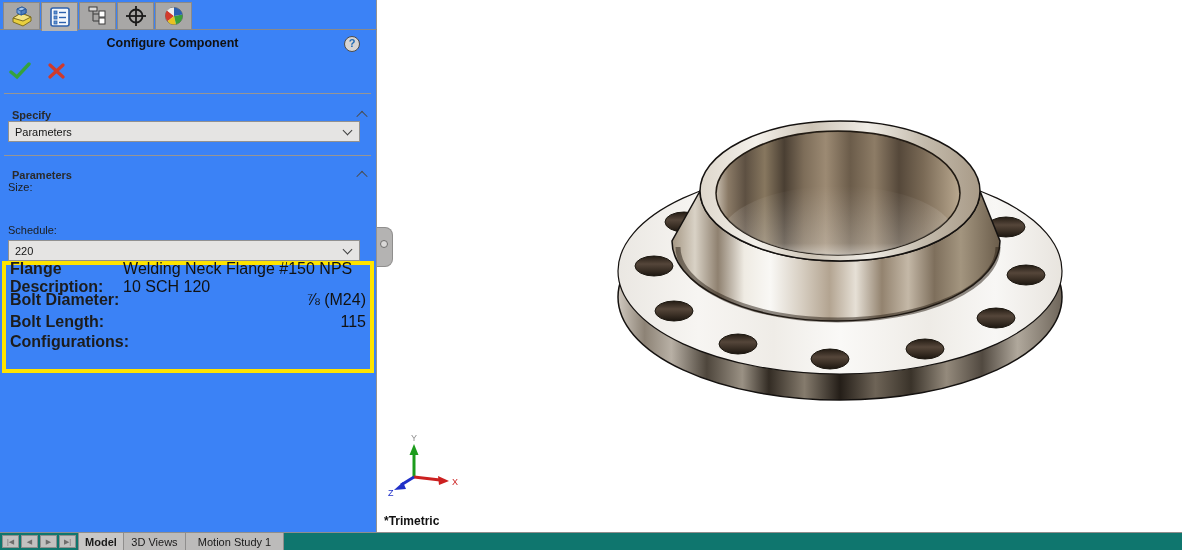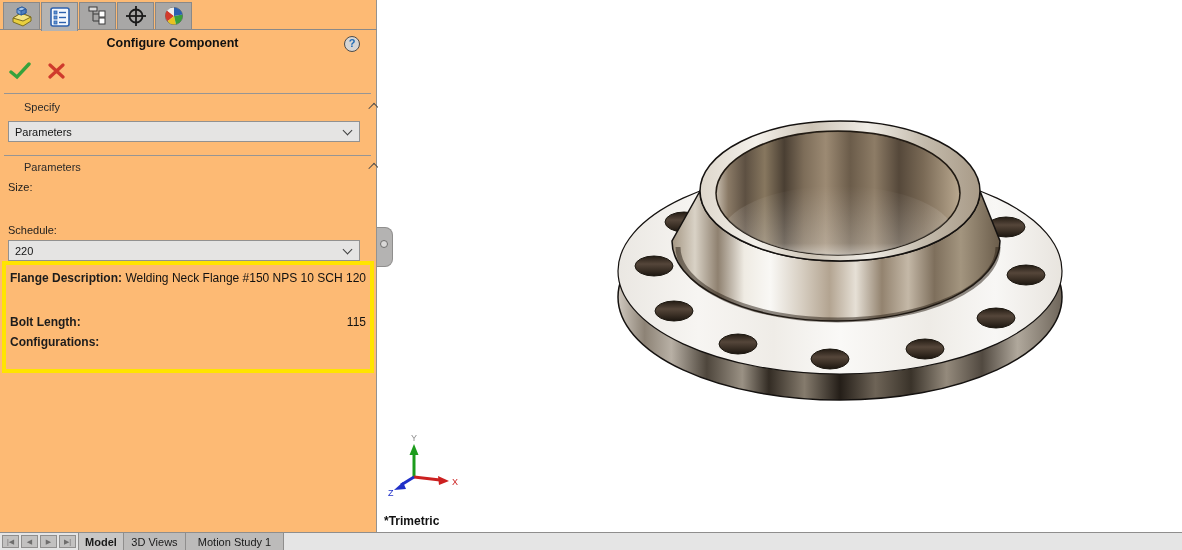--- a/index.html
+++ b/index.html
@@ -8,21 +8,21 @@
     position: relative;
     font-family: "Liberation Sans", sans-serif;
     background: #ffffff;
     overflow: hidden;
     color: #1a1a1a;
   }
 
   
   .panel {
     position: absolute; left:0; top:0; width:377px; height:532px;
-    background:#fdba74; border-right:1px solid #939291;
+    background:#3b82f6; border-right:1px solid #939291;
   }
 
   
   .tabstrip { position:absolute; left:0; top:0; width:377px; height:30px; }
   .tabstrip::after { content:""; position:absolute; left:0; right:0; bottom:0; height:1px; background:#8a8988; }
   .ptab {
     position:absolute; top:2px; width:37px; height:27px;
     background:#a8a7a6; border:1px solid #8a8988; border-bottom:none;
     display:flex; align-items:center; justify-content:center;
   }
@@ -32,59 +32,59 @@
   .pm-title { position:absolute; left:0; top:36px; width:345px; text-align:center;
     font-size:12.5px; font-weight:bold; color:#111; }
   .help-btn { position:absolute; right:16px; top:36px; width:16px; height:16px;
     border:1.5px solid #4c4b4a; border-radius:50%; background:#d6d5d4;
     font-size:11px; font-weight:bold; color:#1f6bb5; text-align:center; line-height:13px; }
   .okcancel { position:absolute; left:8px; top:60px; display:flex; gap:12px; align-items:center; }
   .icon-btn { width:24px; height:22px; display:flex; align-items:center; justify-content:center; }
   .sep { position:absolute; left:4px; width:367px; height:1px; background:#969594; }
 
   
-  .sec { position:absolute; left:24px; width:358px; font-size:11px; font-weight:normal; color:#2a2a2a;
-    display:flex; justify-content:space-between; align-items:center; }
+  .sec { position:absolute; left:12px; width:358px; font-size:11px; font-weight:bold; color:#2a2a2a;
+    display:flex; justify-content:space-between; align-items:center;margin-top:8px; }
   .chev-up { width:8px; height:8px; border-right:1.6px solid #4a4a4a; border-bottom:1.6px solid #4a4a4a;
     transform: rotate(225deg) translate(-1px,-1px); margin-right:4px; }
 
   .field-label { position:absolute; left:8px; font-size:11px; color:#1d1d1d; }
 
   .dd { position:absolute; left:8px; width:352px; height:21px;
     background:#e5e4e3; border:1px solid #929190;
     font-size:11px; color:#141414; display:flex; align-items:center; padding:0 24px 0 6px; }
   .dd .chev-dn { position:absolute; right:8px; top:5px; width:7px; height:7px;
     border-right:1.5px solid #3f3f3f; border-bottom:1.5px solid #3f3f3f; transform:rotate(45deg); }
 
   
   .hl-box { position:absolute; left:2px; top:261px; width:372px; height:112px;
     border:4px solid #ffe400; }
   .detail-row { position:absolute; left:4px; width:356px; height:20px;
-    display:flex; justify-content:space-between; align-items:center; font-size:12px; }
+    display:flex; justify-content:space-between; align-items:center; font-size:16px; }
   .detail-row .lbl { font-weight:bold; color:#1c1c1c; }
   .detail-row .val { color:#111; }
   .config-input { position:absolute; left:4px; top:84px; width:356px; height:17px;
     background:#c3c2c1; border:1px solid #7f7e7d; border-top-color:#6e6d6c;
     font-size:11px; color:#111; display:flex; align-items:center; padding:0 5px; }
 
   
   .fly-handle { position:absolute; left:377px; top:227px; width:16px; height:40px;
     background:#b4b3b2; border:1px solid #8f8e8d; border-left:none;
     border-radius:0 8px 8px 0; z-index:5; }
   .fly-handle .dot { position:absolute; left:3px; top:12px; width:8px; height:8px;
     border:1.2px solid #6f6e6d; border-radius:50%; background:#d9d8d7; }
 
   
   .viewport { position:absolute; left:378px; top:0; width:804px; height:532px; background:#ffffff; }
   .flange-svg { position:absolute; left:0; top:0; }
   .view-label { position:absolute; left:6px; top:514px; font-size:12px; font-weight:bold; color:#111; }
 
   
   .bottombar { position:absolute; left:0; top:532px; width:1182px; height:18px;
-    background:#e5e5e5; border-top:1px solid #8f8e8d; }
+    background:#0f766e; border-top:1px solid #8f8e8d; }
   .navbtns { position:absolute; left:2px; top:2px; display:flex; gap:2px; }
   .navbtn { width:17px; height:13px; background:#c2c1c0; border:1px solid #8f8e8d;
     font-size:7px; color:#6f6e6d; display:flex; align-items:center; justify-content:center; }
   .btab { position:absolute; top:0; height:17px; display:flex; align-items:center; justify-content:center;
     font-size:11px; color:#1a1a1a; background:#bcbbba; border-right:1px solid #8f8e8d; }
   .btab.active { background:#c8c7c6; font-weight:bold; border-left:1px solid #8f8e8d; }
 </style>
 </head>
 <body>
 
@@ -179,20 +179,24 @@
   <div class="field-label" style="top:224px">Schedule:</div>
   <div class="dd" style="top:240px">
     <span>220</span>
     <span class="chev-dn"></span>
   </div>
 
   <div class="hl-box">
     <div class="detail-row" style="top:3px">
       <span class="lbl">Flange Description:</span>
       <span class="val">Welding Neck Flange #150 NPS 10 SCH 120</span>
+    </div>
+    <div class="detail-row" style="top:25px">
+      <span class="lbl">Bolt Diameter:</span>
+      <span class="val">⅞ (M24)</span>
     </div>
     <div class="detail-row" style="top:47px">
       <span class="lbl">Bolt Length:</span>
       <span class="val">115</span>
     </div>
     <div class="detail-row" style="top:67px">
       <span class="lbl">Configurations:</span>
     </div>
   </div>
 </div>

